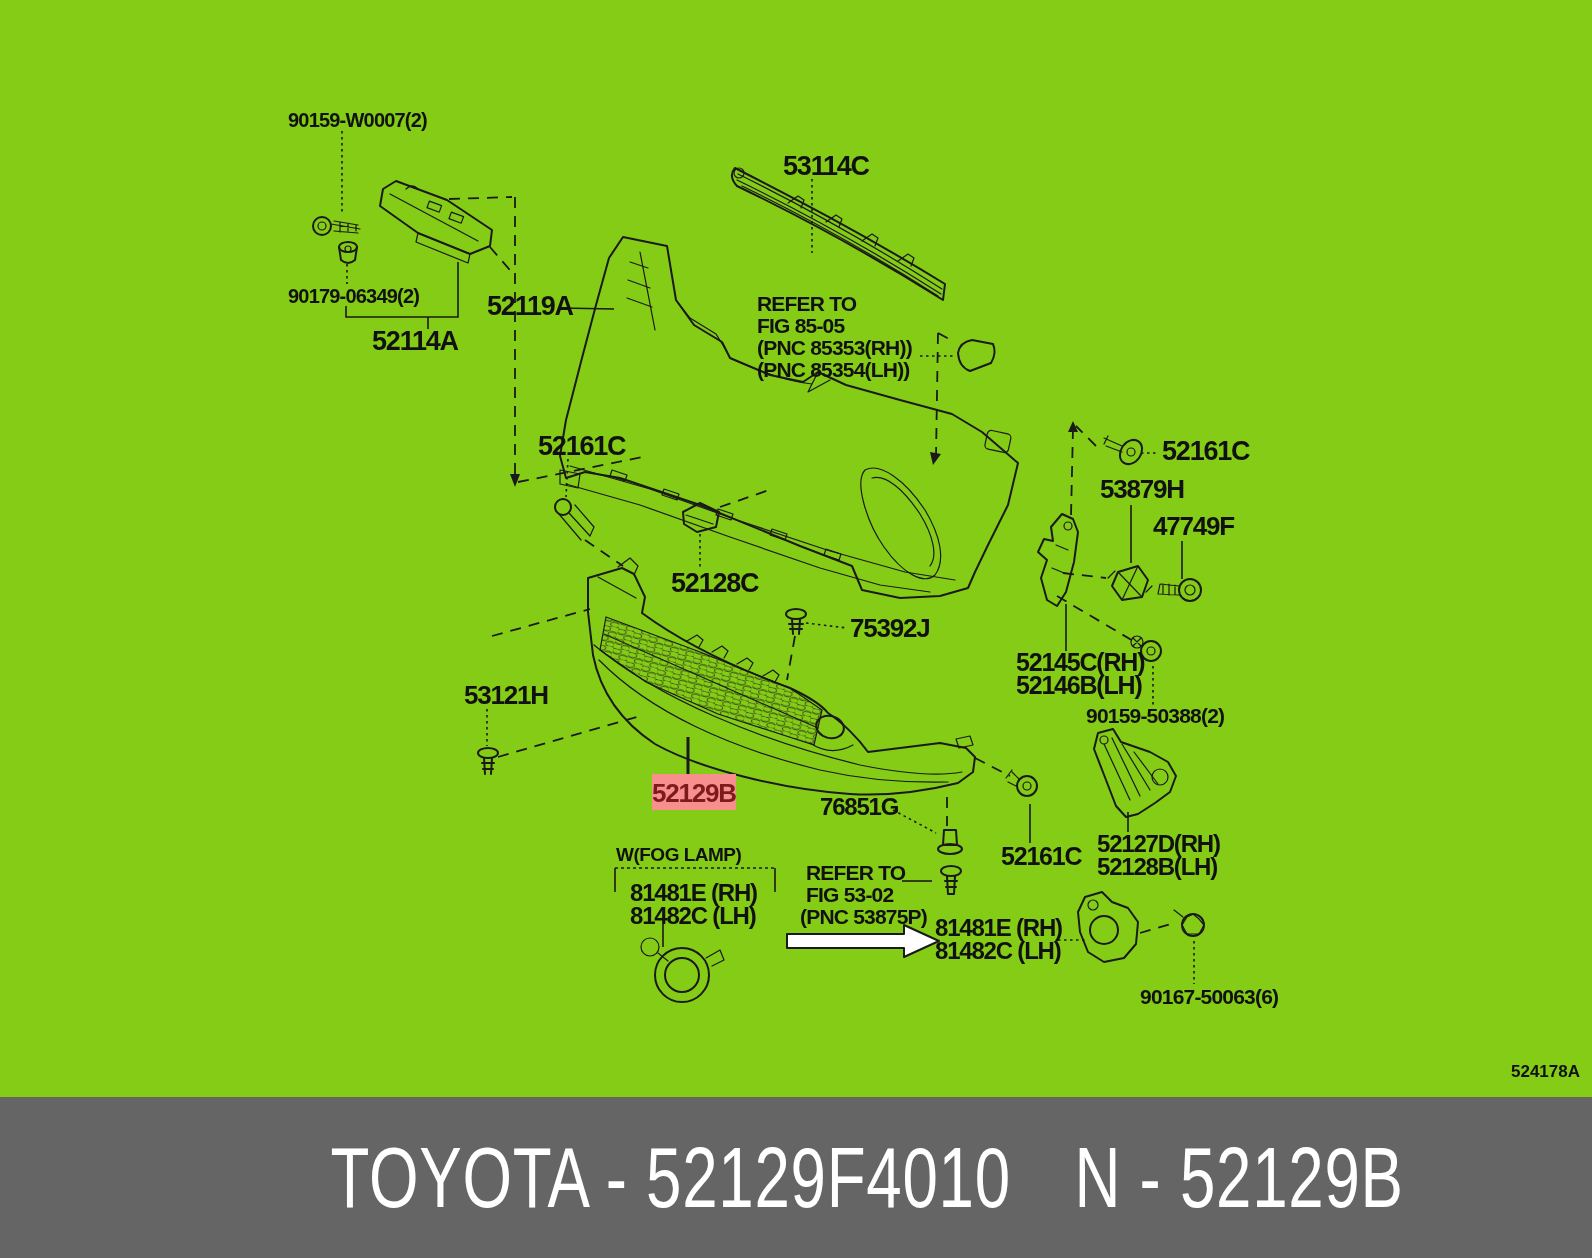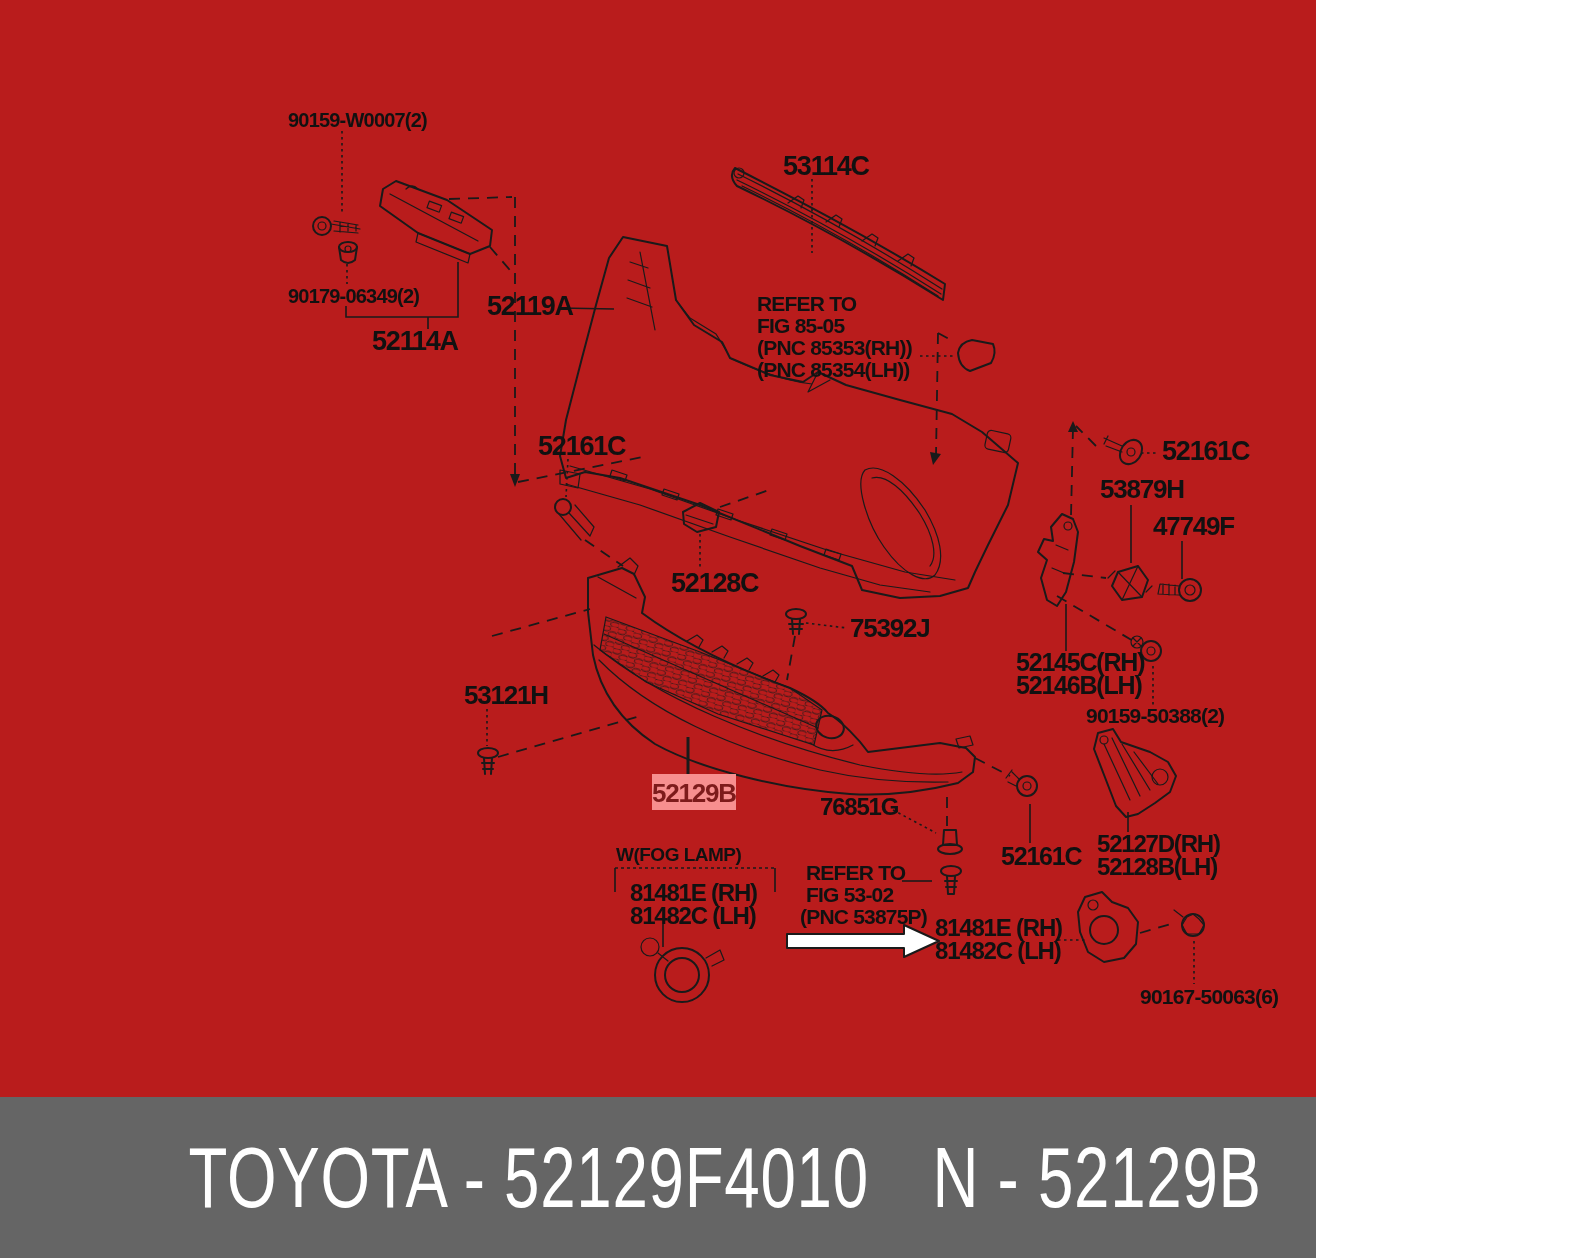--- a/index.html
+++ b/index.html
@@ -1,36 +1,36 @@
 <!DOCTYPE html>
 <html style="--banner-bg: #656565; --banner-text: #ffffff; --highlight-bg: #f78f8f; --highlight-text: #7d1b1b; --line: #1a1a1a;"><head>
 <meta charset="utf-8">
 <style>
   :root{
     --banner-bg:#656565; --banner-text:#ffffff;
     --highlight-bg:#f78f8f; --highlight-text:#7d1b1b;
     --line:#1a1a1a;
   }
   html,body{margin:0;padding:0;background:#fff;}
-  .page{position:relative;width:1316px;height:1258px;background:#b91c1c;overflow:hidden;
+  .page{position:relative;width:1592px;height:1258px;background:#84cc16;overflow:hidden;
         font-family:"Liberation Sans",sans-serif;}
   svg text{font-family:"Liberation Sans",sans-serif;}
   .lbl{font-weight:bold;fill:#111;letter-spacing:-1.2px;}
   .s27{font-size:27px}.s26{font-size:26px}.s25{font-size:25px}.s24{font-size:24px}
   .s21{font-size:21px;letter-spacing:-0.8px}.s20{font-size:20px;letter-spacing:-0.8px}
   .s19{font-size:19px;letter-spacing:-0.5px}.s17{font-size:17px;letter-spacing:0}
   .ln{fill:none;stroke:var(--line);stroke-width:2;stroke-linejoin:round;stroke-linecap:round;}
   .thin{stroke-width:1.2}
   .ldr{fill:none;stroke:var(--line);stroke-width:1.6;}
   .ldr3{fill:none;stroke:var(--line);stroke-width:3;}
   .dot{fill:none;stroke:var(--line);stroke-width:1.6;stroke-dasharray:2.5 3.5;}
   .dsh{fill:none;stroke:var(--line);stroke-width:1.8;stroke-dasharray:11 8;}
   .fillw{fill:#fff;}
   .banner{position:absolute;left:0;top:1097px;width:1592px;height:161px;
-          background:var(--banner-bg);display:flex;align-items:center;justify-content:flex-start;}
+          background:var(--banner-bg);display:flex;align-items:center;justify-content:flex-end;}
   .banner-inner{display:flex;gap:86px;transform:scaleX(.74);transform-origin:center;
                 color:var(--banner-text);font-size:86px;font-weight:500;
                 letter-spacing:1px;white-space:nowrap;}
 </style>
 </head>
 <body>
 
 <div class="page">
 <svg width="1592" height="1097" viewBox="0 0 1592 1097">
   <defs>

